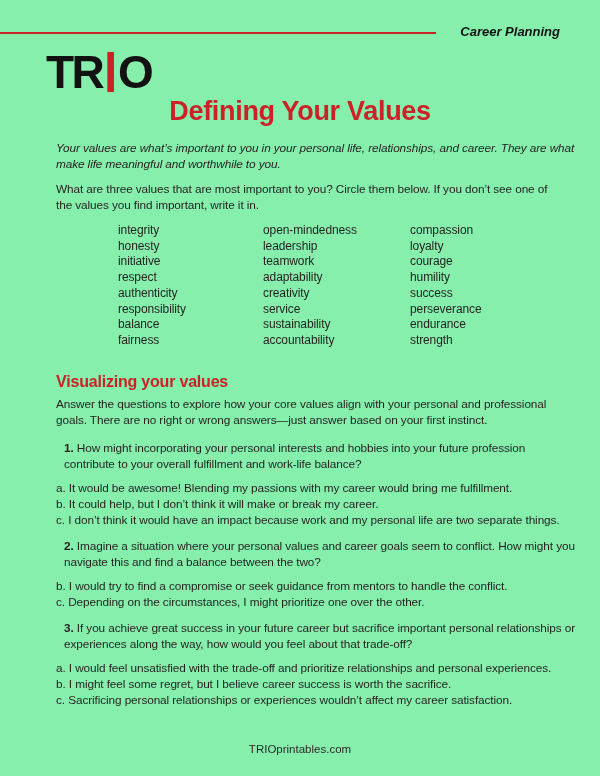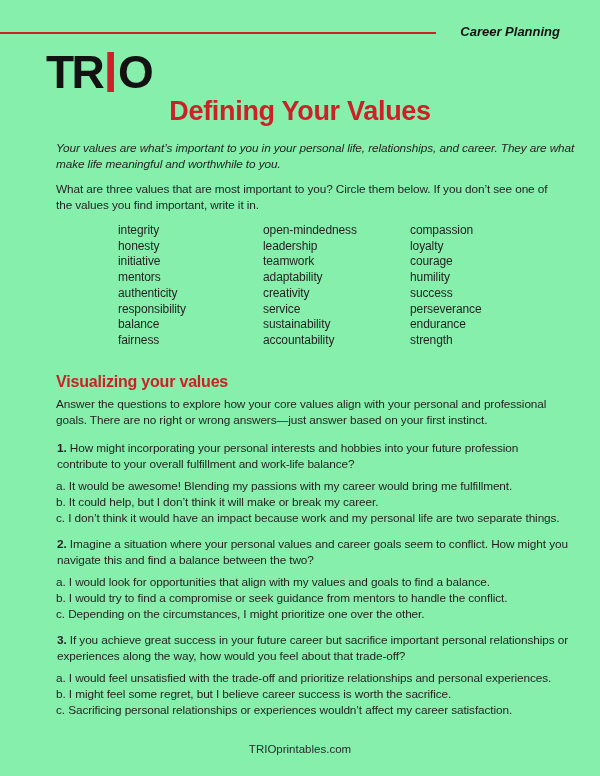--- a/index.html
+++ b/index.html
@@ -26,21 +26,21 @@
   .intro-italic { margin:0 0 9px 0; font-style:italic; }
   .prompt { margin:0; }
   .values-grid { display:flex; margin:10px 0 0 50px; font-size:12px; line-height:15.7px; }
   .values-col { display:flex; flex-direction:column;margin-left:12px; }
   .values-col-1 { width:133px; }
   .values-col-2 { width:135px; }
   .section-heading { margin:24px 0 0 0; font-size:16px; line-height:18px; font-weight:bold; color:var(--accent); letter-spacing:-0.2px; }
   .section-desc { margin:5px 0 0 0; }
   .question { margin:12px 0 0 0; }
   .question + .question { margin-top:10px; }
-  .q-text { margin:1px; }
+  .q-text { margin:8px; }
   .q-num { font-weight:bold; }
   .options { margin:6px 0 0 0; }
   
   .footer { position:absolute; top:742px; left:0; width:100%; text-align:center; font-size:11.5px; line-height:14px; color:#2a2a2a; letter-spacing:0; }
 </style>
 </head>
 <body>
 
 <div class="page">
 
@@ -66,21 +66,21 @@
     <p class="prompt">
       <span class="line">What are three values that are most important to you? Circle them below. If you don’t see one of</span>
       <span class="line">the values you find important, write it in.</span>
     </p>
 
     <div class="values-grid">
       <div class="values-col values-col-1">
         <span>integrity</span>
         <span>honesty</span>
         <span>initiative</span>
-        <span>mentors</span>
+        <span>respect</span>
         <span>authenticity</span>
         <span>responsibility</span>
         <span>balance</span>
         <span>fairness</span>
       </div>
       <div class="values-col values-col-2">
         <span>open-mindedness</span>
         <span>leadership</span>
         <span>teamwork</span>
         <span>adaptability</span>
@@ -119,21 +119,20 @@
         <span class="line">c. I don’t think it would have an impact because work and my personal life are two separate things.</span>
       </p>
     </div>
 
     <div class="question">
       <p class="q-text">
         <span class="line"><b class="q-num">2.</b> <span>Imagine a situation where your personal values and career goals seem to conflict. How might you</span></span>
         <span class="line">navigate this and find a balance between the two?</span>
       </p>
       <p class="options">
-        <span class="line">a. I would look for opportunities that align with my values and goals to find a balance.</span>
         <span class="line">b. I would try to find a compromise or seek guidance from mentors to handle the conflict.</span>
         <span class="line">c. Depending on the circumstances, I might prioritize one over the other.</span>
       </p>
     </div>
 
     <div class="question">
       <p class="q-text">
         <span class="line"><b class="q-num">3.</b> <span>If you achieve great success in your future career but sacrifice important personal relationships or</span></span>
         <span class="line">experiences along the way, how would you feel about that trade-off?</span>
       </p>

